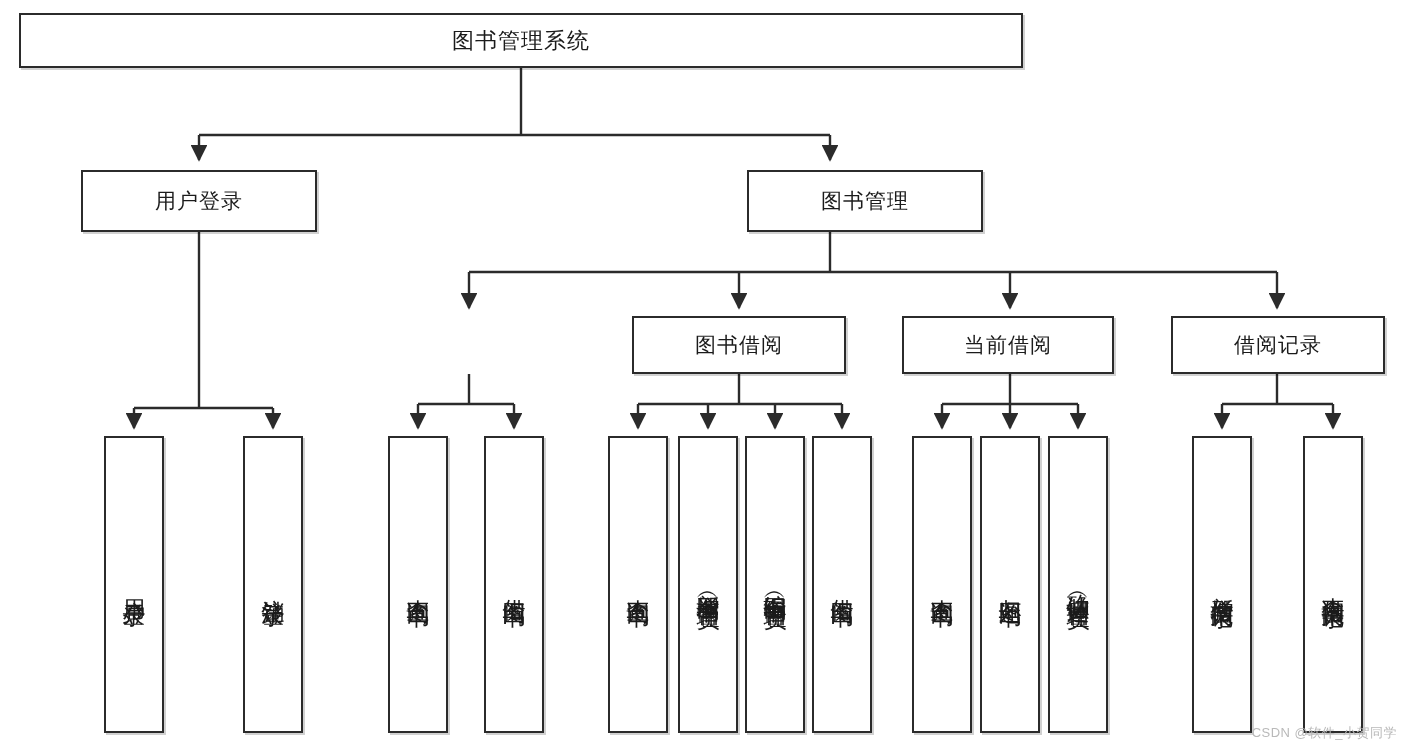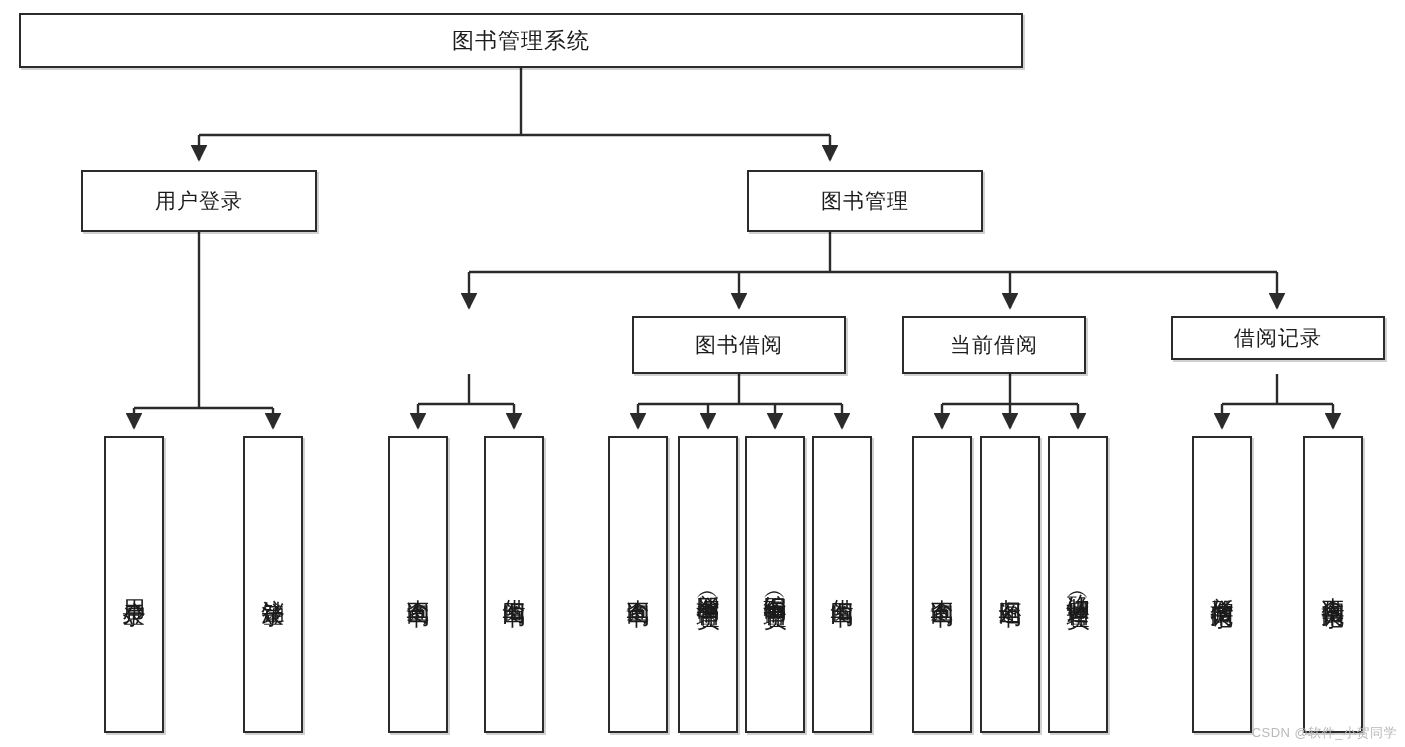--- a/index.html
+++ b/index.html
@@ -118,24 +118,24 @@
   <div class="node h" style="left:81px;top:170px;width:236px;height:62px;">
     <span>用户登录</span>
   </div>
   <div class="node h" style="left:711px;top:170px;width:236px;height:62px;margin-left:36px;">
     <span>图书管理</span>
   </div>
 
   <div class="node h" style="left:632px;top:316px;width:214px;height:58px;">
     <span>图书借阅</span>
   </div>
-  <div class="node h" style="left:902px;top:316px;width:184px;height:58px;">
+  <div class="node h" style="left:902px;top:316px;width:212px;height:58px;">
     <span>当前借阅</span>
   </div>
-  <div class="node h" style="left:1171px;top:316px;width:214px;height:44px;">
+  <div class="node h" style="left:1171px;top:316px;width:214px;height:58px;">
     <span>借阅记录</span>
   </div>
 
   <div class="node v" style="left:104px;top:436px;width:60px;height:297px;">
     <span class="vtxt">用户登录</span>
   </div>
   <div class="node v" style="left:243px;top:436px;width:60px;height:297px;">
     <span class="vtxt">注销登录</span>
   </div>
 

